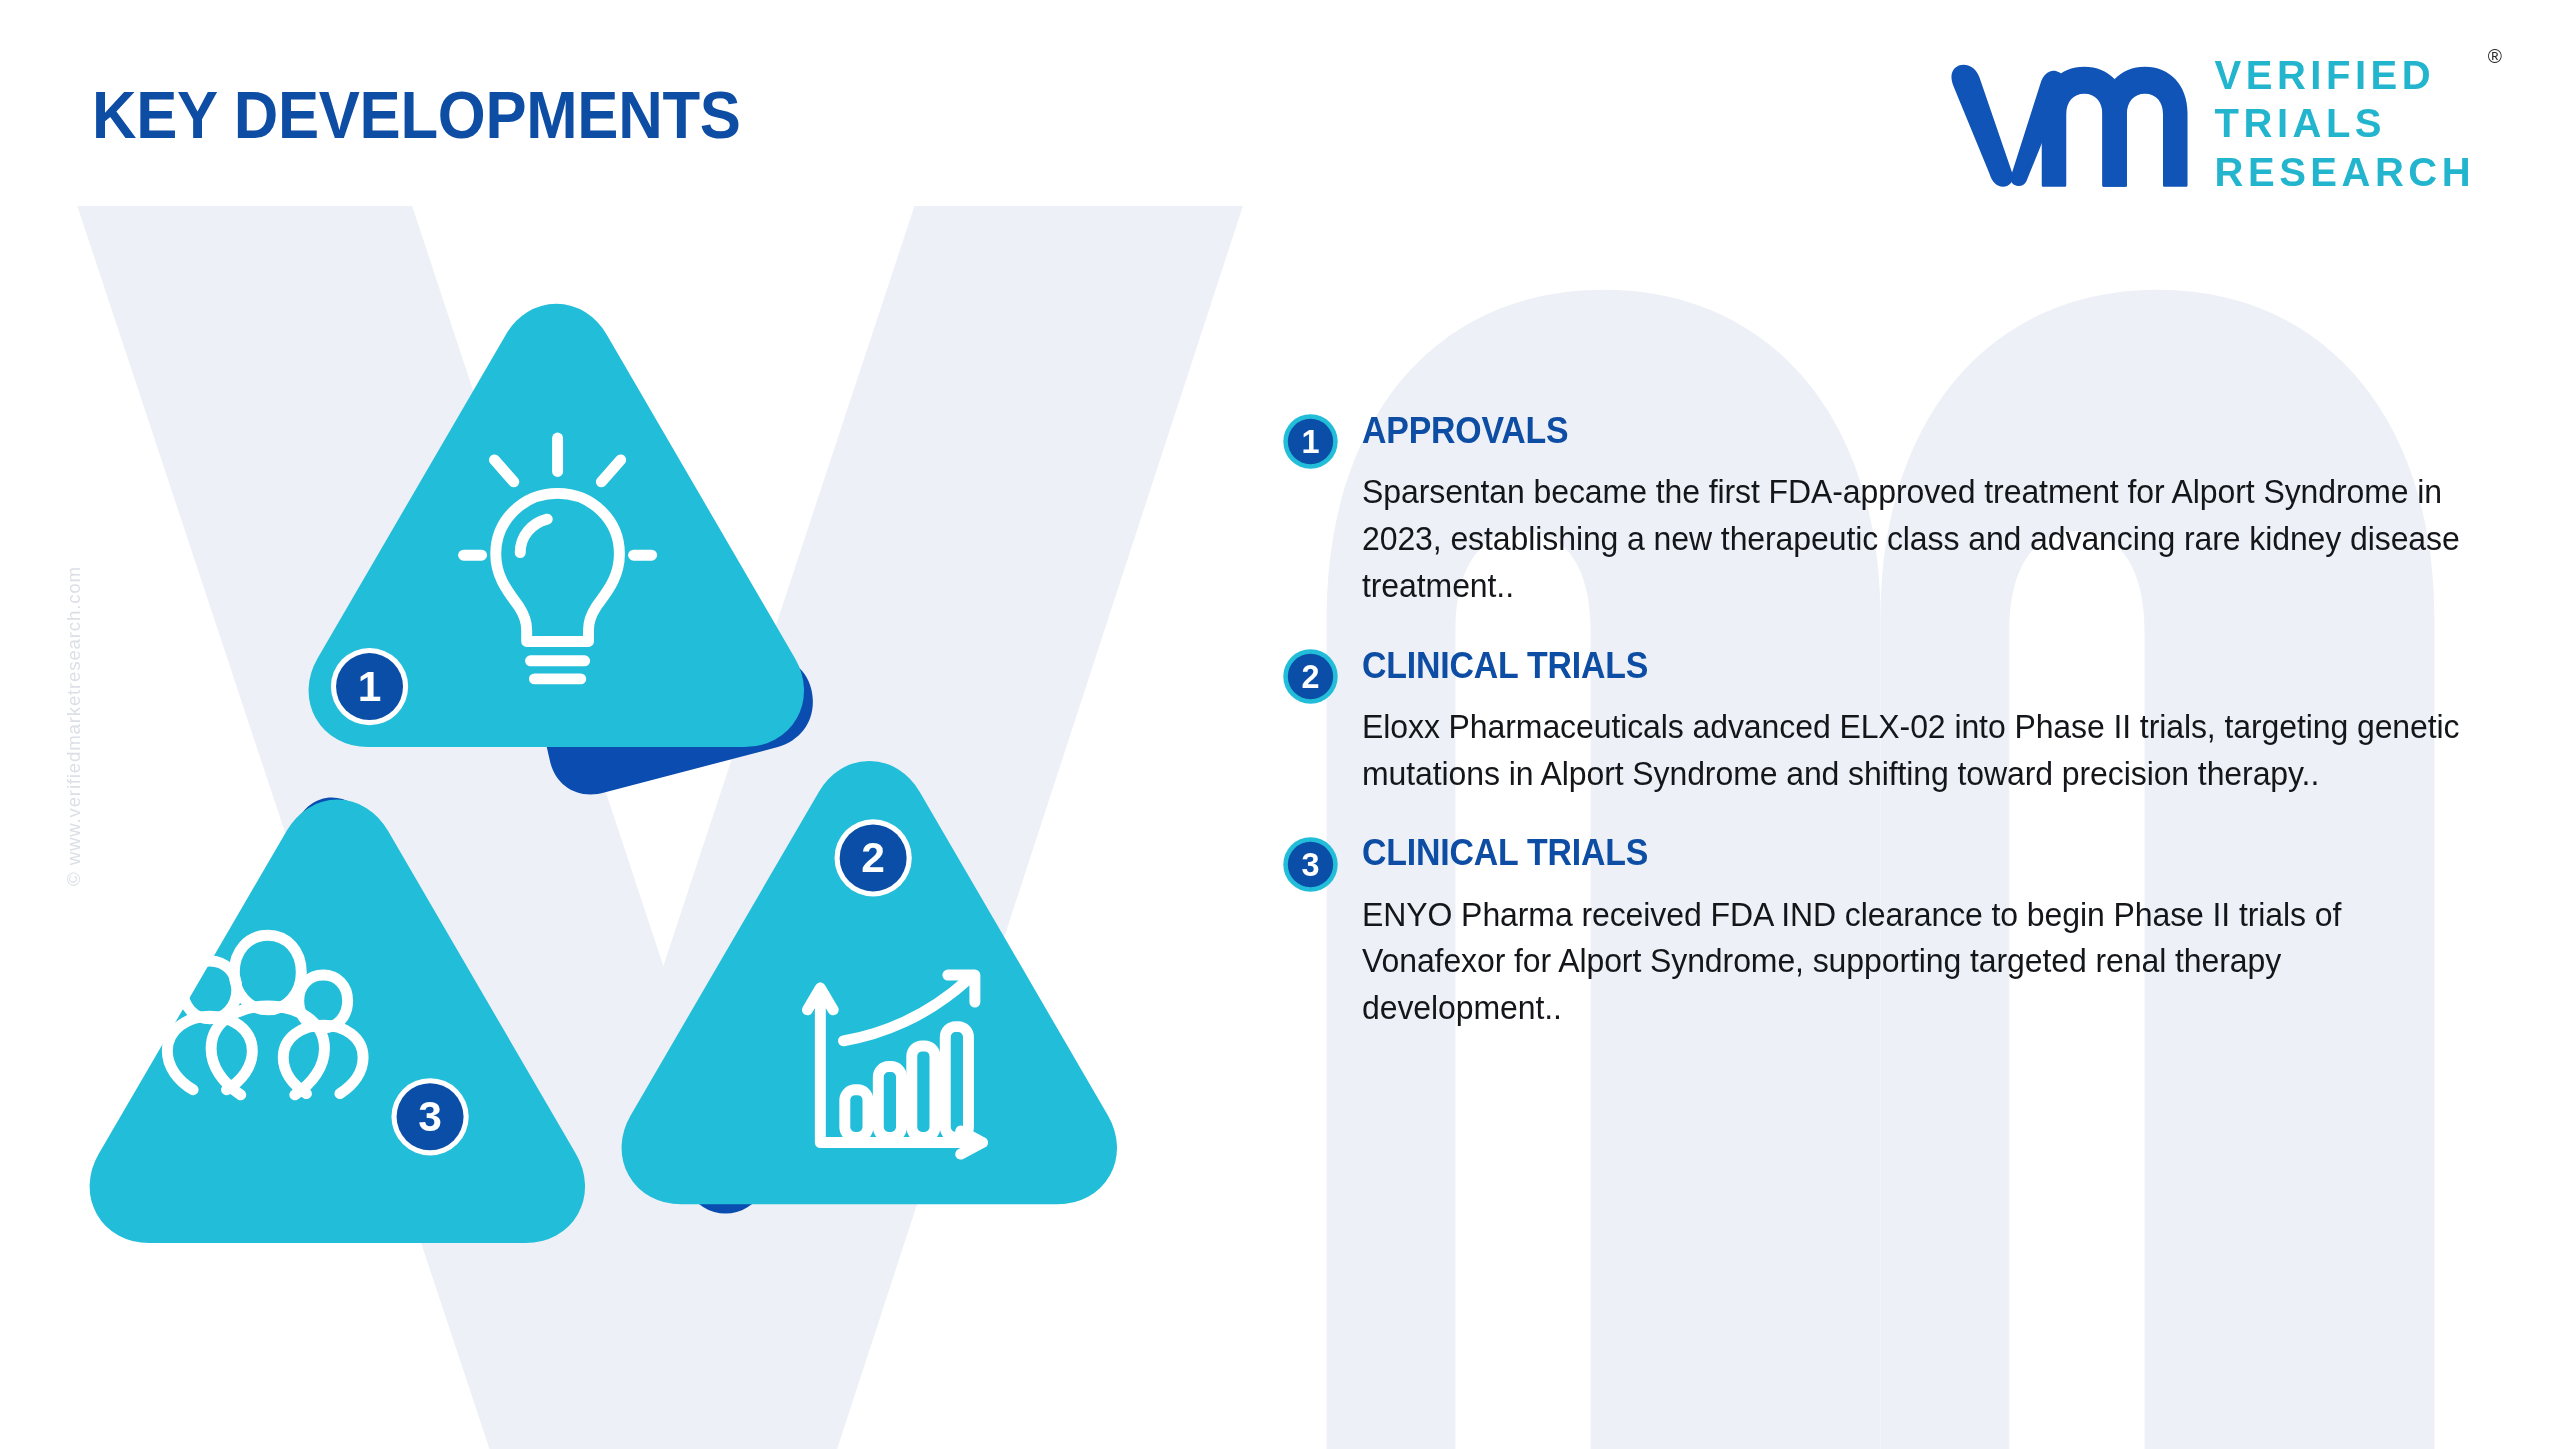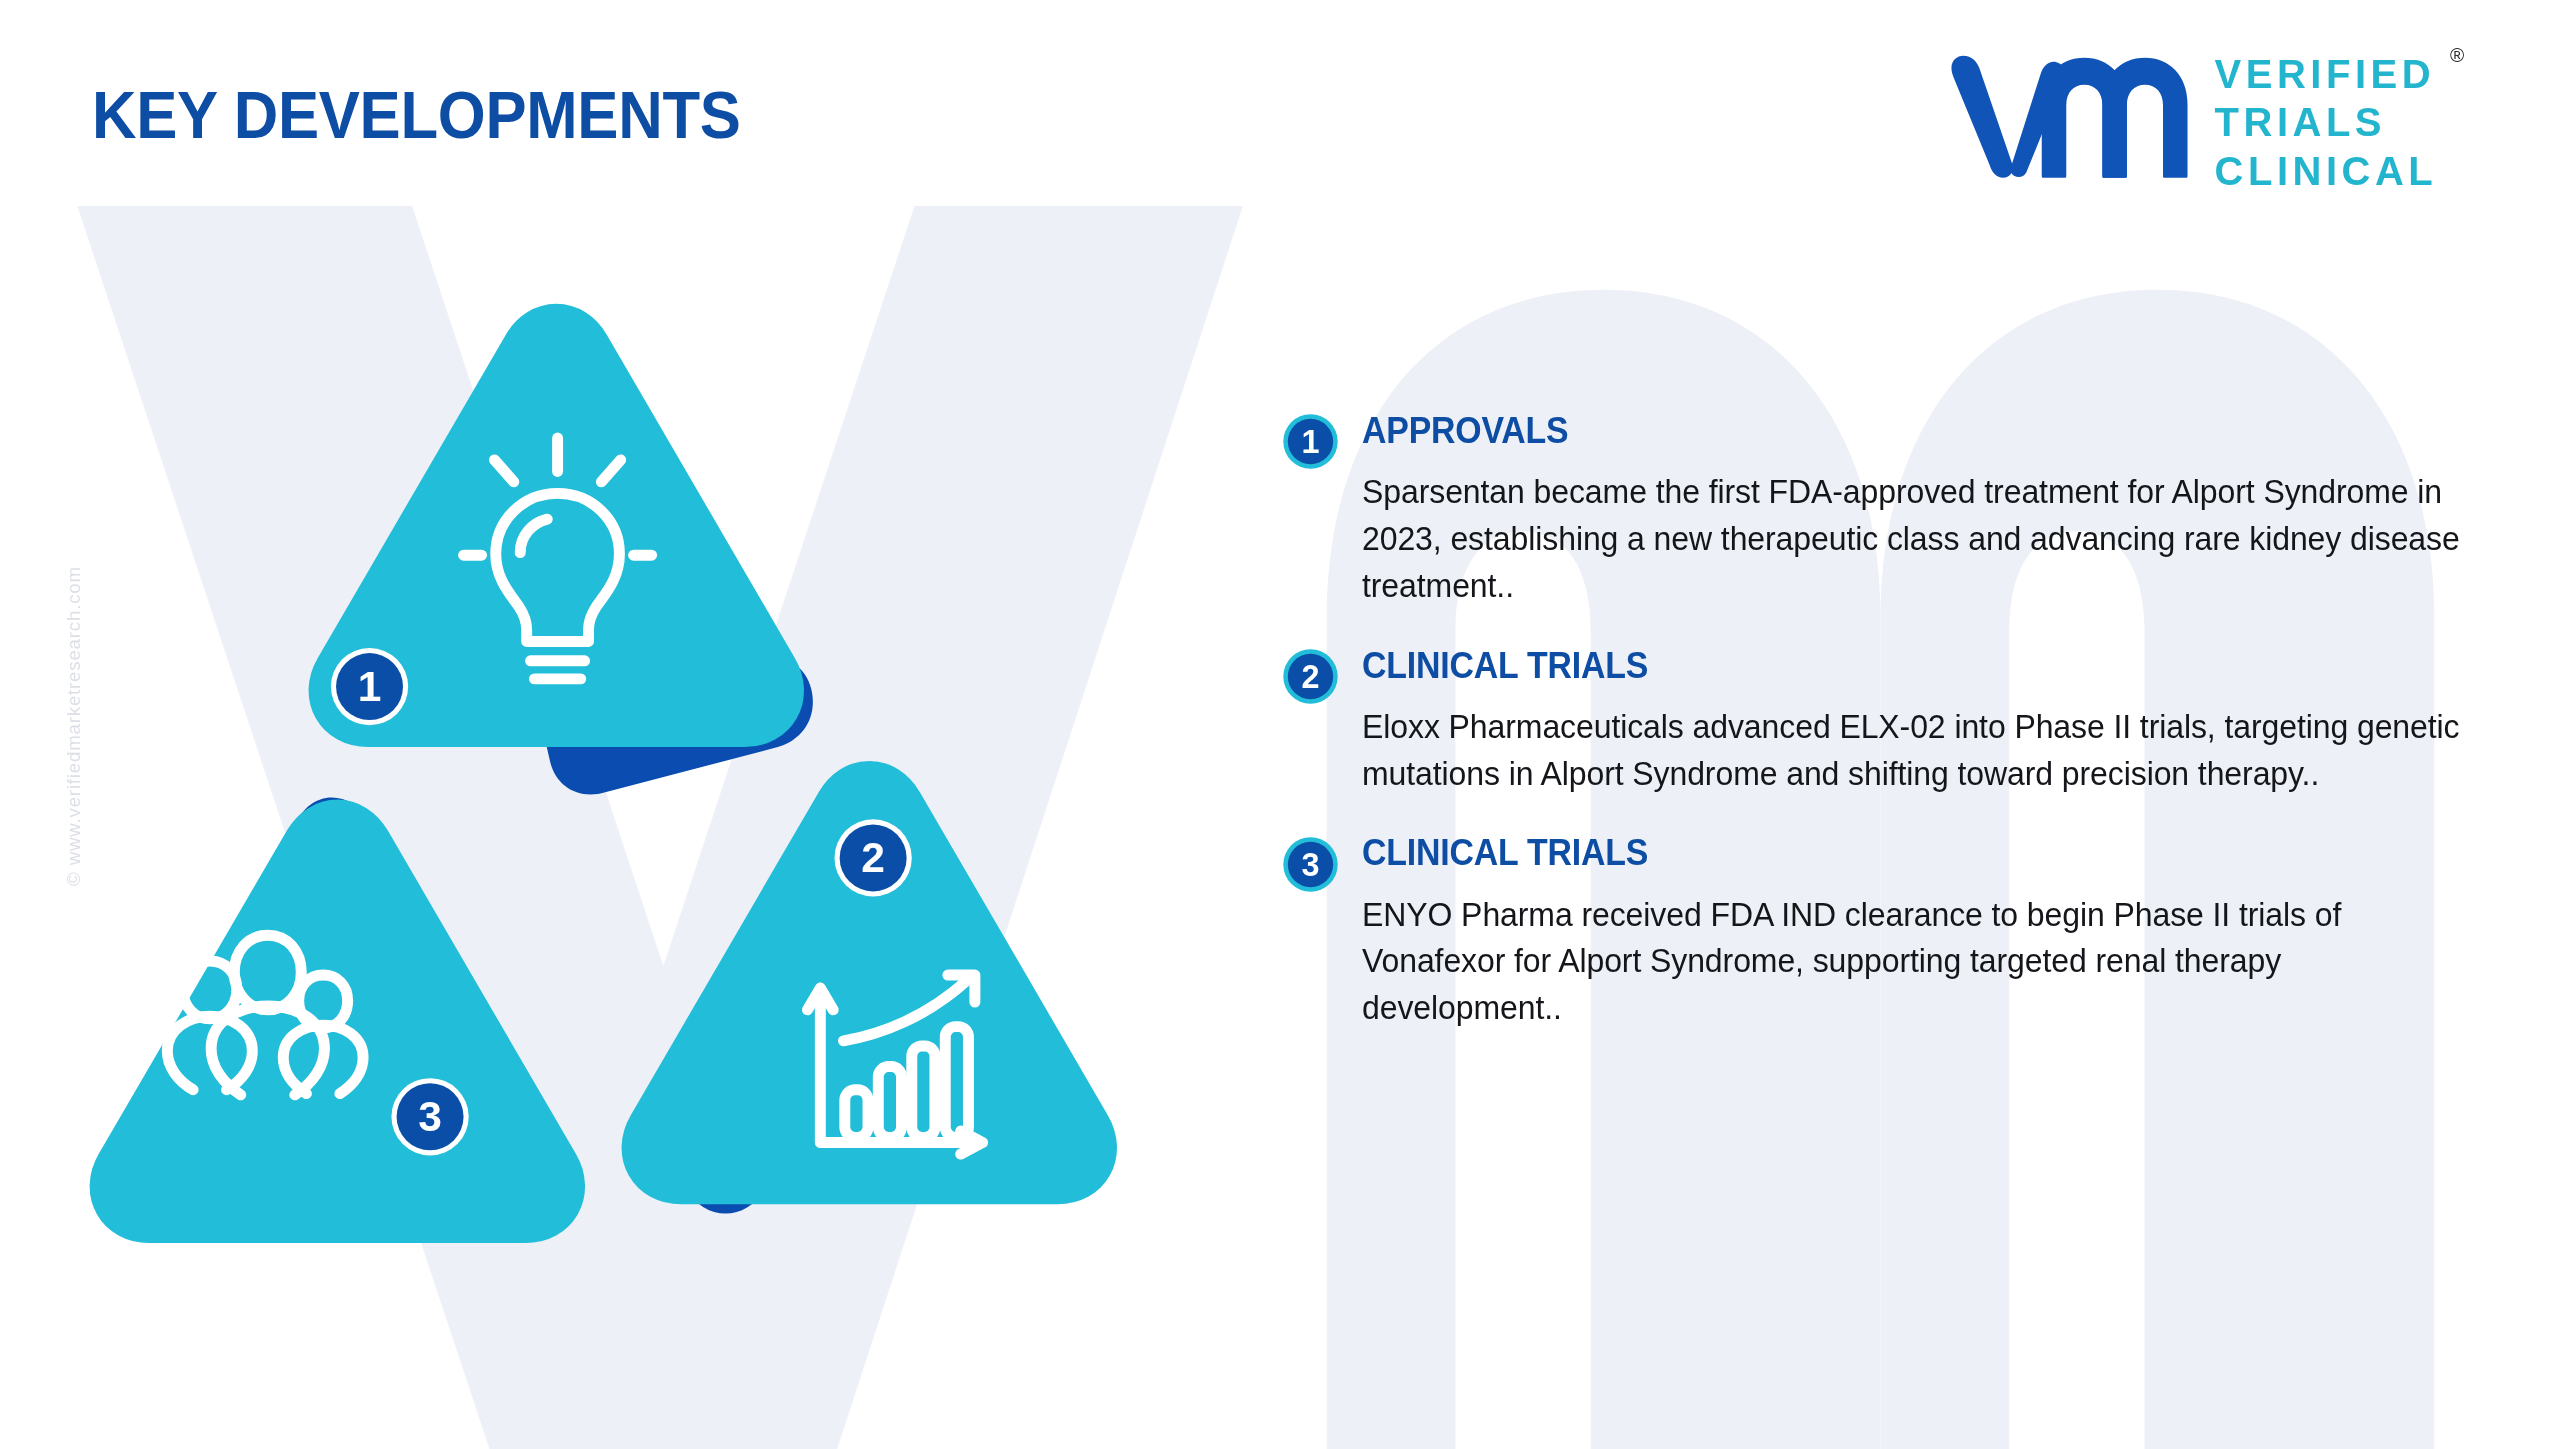--- a/index.html
+++ b/index.html
@@ -29,24 +29,25 @@
     letter-spacing:-0.3px;
     color:#0E4DA4;
     transform:scaleX(0.92);
     transform-origin:left center;
     white-space:nowrap;
     z-index:5;
   }
 
   #brand-logo {
     position:absolute;
-    left:1945px; top:50px;
+    left:1945px; top:56px;
     width:554px; height:135px;
     z-index:5;
     display:flex;
+    align-items:center;
   }
   #logo-mark { width:258px; height:129px; flex:0 0 auto; }
   #logo-wordmark { margin-left:11.6px; position:relative; }
   #logo-wordmark .wm-line {
     color:#23B5CE;
     font-size:40px;
     font-weight:bold;
     letter-spacing:4.5px;
     line-height:1.21;
     white-space:nowrap;
@@ -159,21 +160,21 @@
 
       <path d="M244,196 L244,84 C244,40 272,12 310,12 C348,12 376,40 376,84 L376,196
                C376,198 374,198 372,198 L342,198 C340,198 338,198 338,196 L338,86
                C338,66 327,54 310,54 C293,54 282,66 282,86 L282,196
                C282,198 280,198 278,198 L248,198 C246,198 244,198 244,196 Z"></path>
     </g>
   </svg>
   <div id="logo-wordmark">
     <div class="wm-line">VERIFIED</div>
     <div class="wm-line">TRIALS</div>
-    <div class="wm-line">CLINICAL</div>
+    <div class="wm-line">RESEARCH</div>
     <span id="logo-reg">®</span>
   </div>
 </div>
 
 <div id="side-watermark">© www.verifiedmarketresearch.com</div>
 
 <svg id="triangle-cluster" viewBox="0 0 1720 1500">
 
   <g>
 

